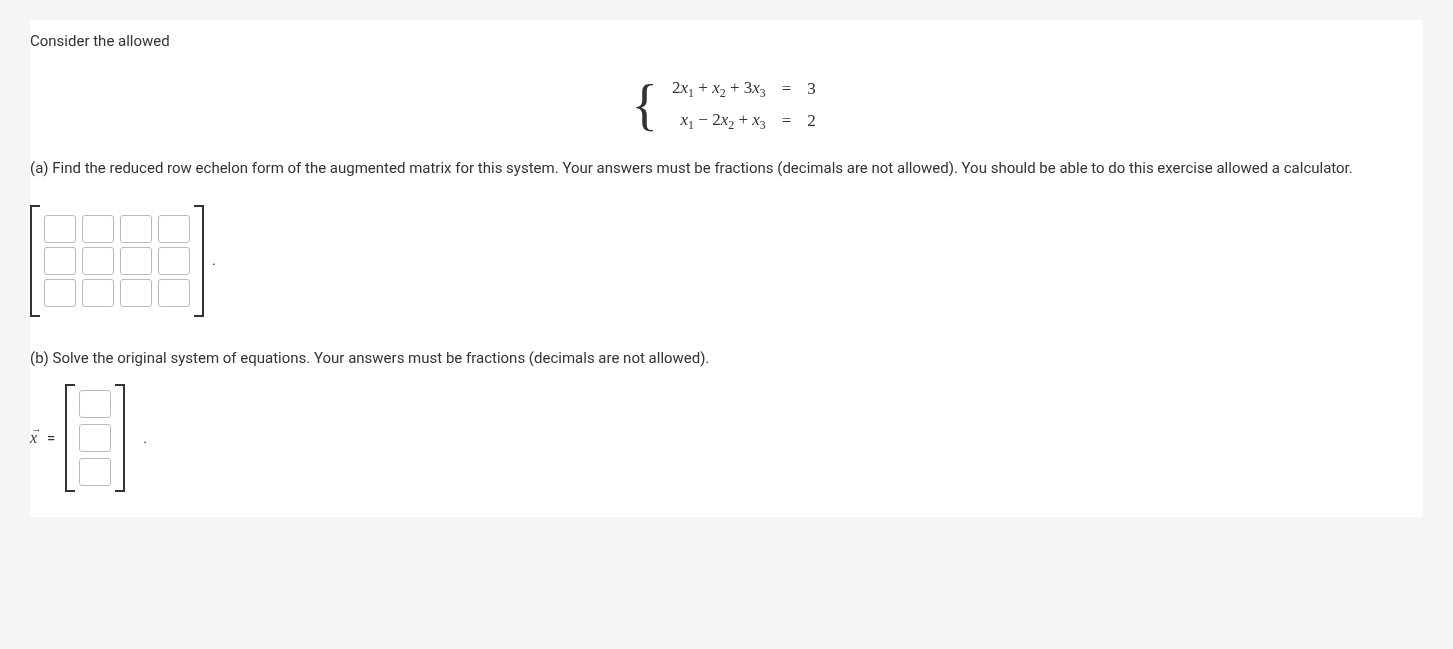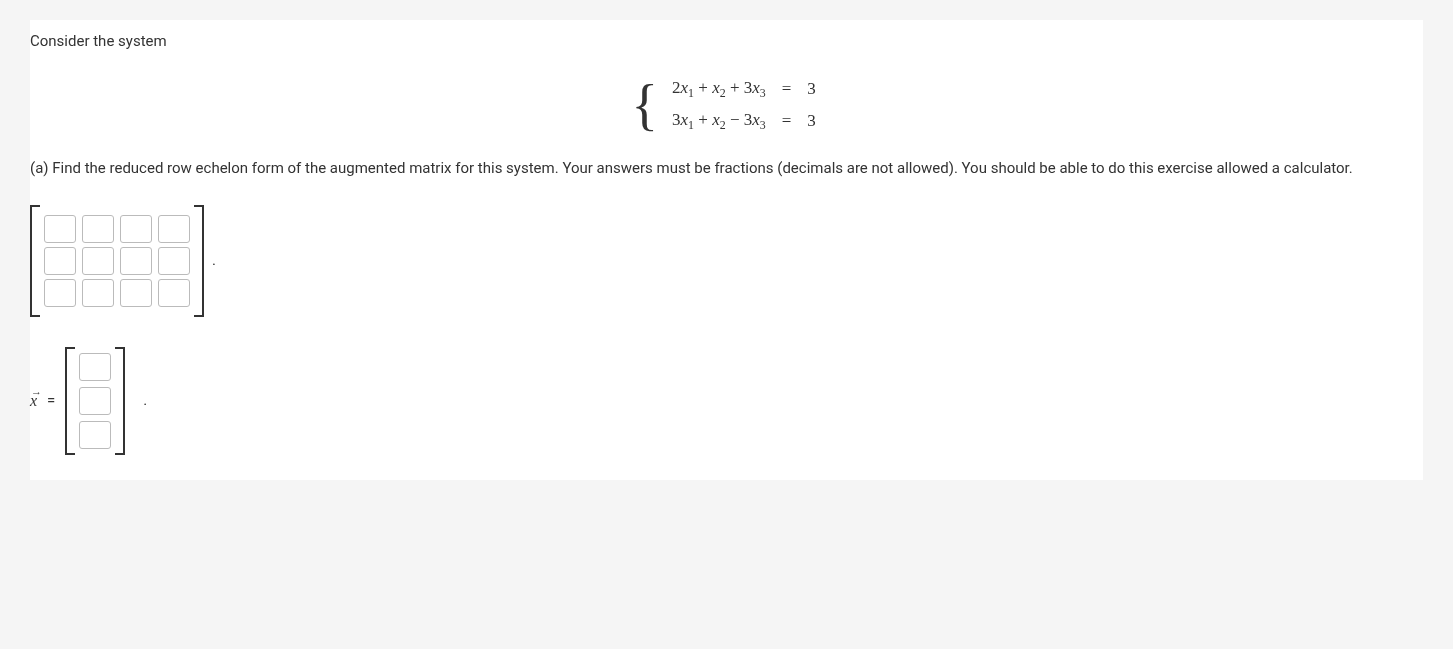--- a/index.html
+++ b/index.html
@@ -142,36 +142,36 @@
       border-radius: 3px;
       text-align: center;
       font-size: 14px;
       background: #fff;
     }
   </style>
 </head>
 <body>
 
 <div class="content-area">
-  <p class="intro-text">Consider the system</p>
+  <p class="intro-text">Consider the allowed</p>
 
   <div class="equation-system">
     <div class="brace-row">
       <span class="brace">{</span>
       <table class="eq-table">
         <tbody>
             <tr>
           <td>2<i>x</i><sub>1</sub> + <i>x</i><sub>2</sub> + 3<i>x</i><sub>3</sub></td>
           <td class="eq-sign">=</td>
           <td class="rhs">3</td>
         </tr>
         <tr>
-          <td>3<i>x</i><sub>1</sub> + <i>x</i><sub>2</sub> − 3<i>x</i><sub>3</sub></td>
+          <td><i>x</i><sub>1</sub> − 2<i>x</i><sub>2</sub> + <i>x</i><sub>3</sub></td>
           <td class="eq-sign">=</td>
-          <td class="rhs">3</td>
+          <td class="rhs">2</td>
         </tr>
       </tbody>
         </table>
     </div>
   </div>
 
   <p class="part-label">
     <span>(a) Find the reduced row echelon form of the augmented matrix for this system. </span><span class="bold">Your answers must be fractions (decimals are not allowed).</span><span> You should be able to do this exercise allowed a calculator.</span>
   </p>
 
@@ -194,20 +194,21 @@
         <input class="matrix-input" value="" style="">
         <input class="matrix-input" value="" style="">
         <input class="matrix-input" value="" style="">
         <input class="matrix-input" value="" style="">
       </div>
     </div>
     <div class="matrix-bracket right"></div>
     <span class="period">.</span>
   </div>
 
+  <p class="part-label">(b) Solve the original system of equations. Your answers must be fractions (decimals are not allowed).</p>
 
   <div class="solution-row">
     <span class="x-vector">
       <span class="x-arrow">→</span>
       <span>x</span>
     </span>
     <span>=</span>
     <div class="vector-container">
       <div class="matrix-bracket left"></div>
       <div class="vector-col">

